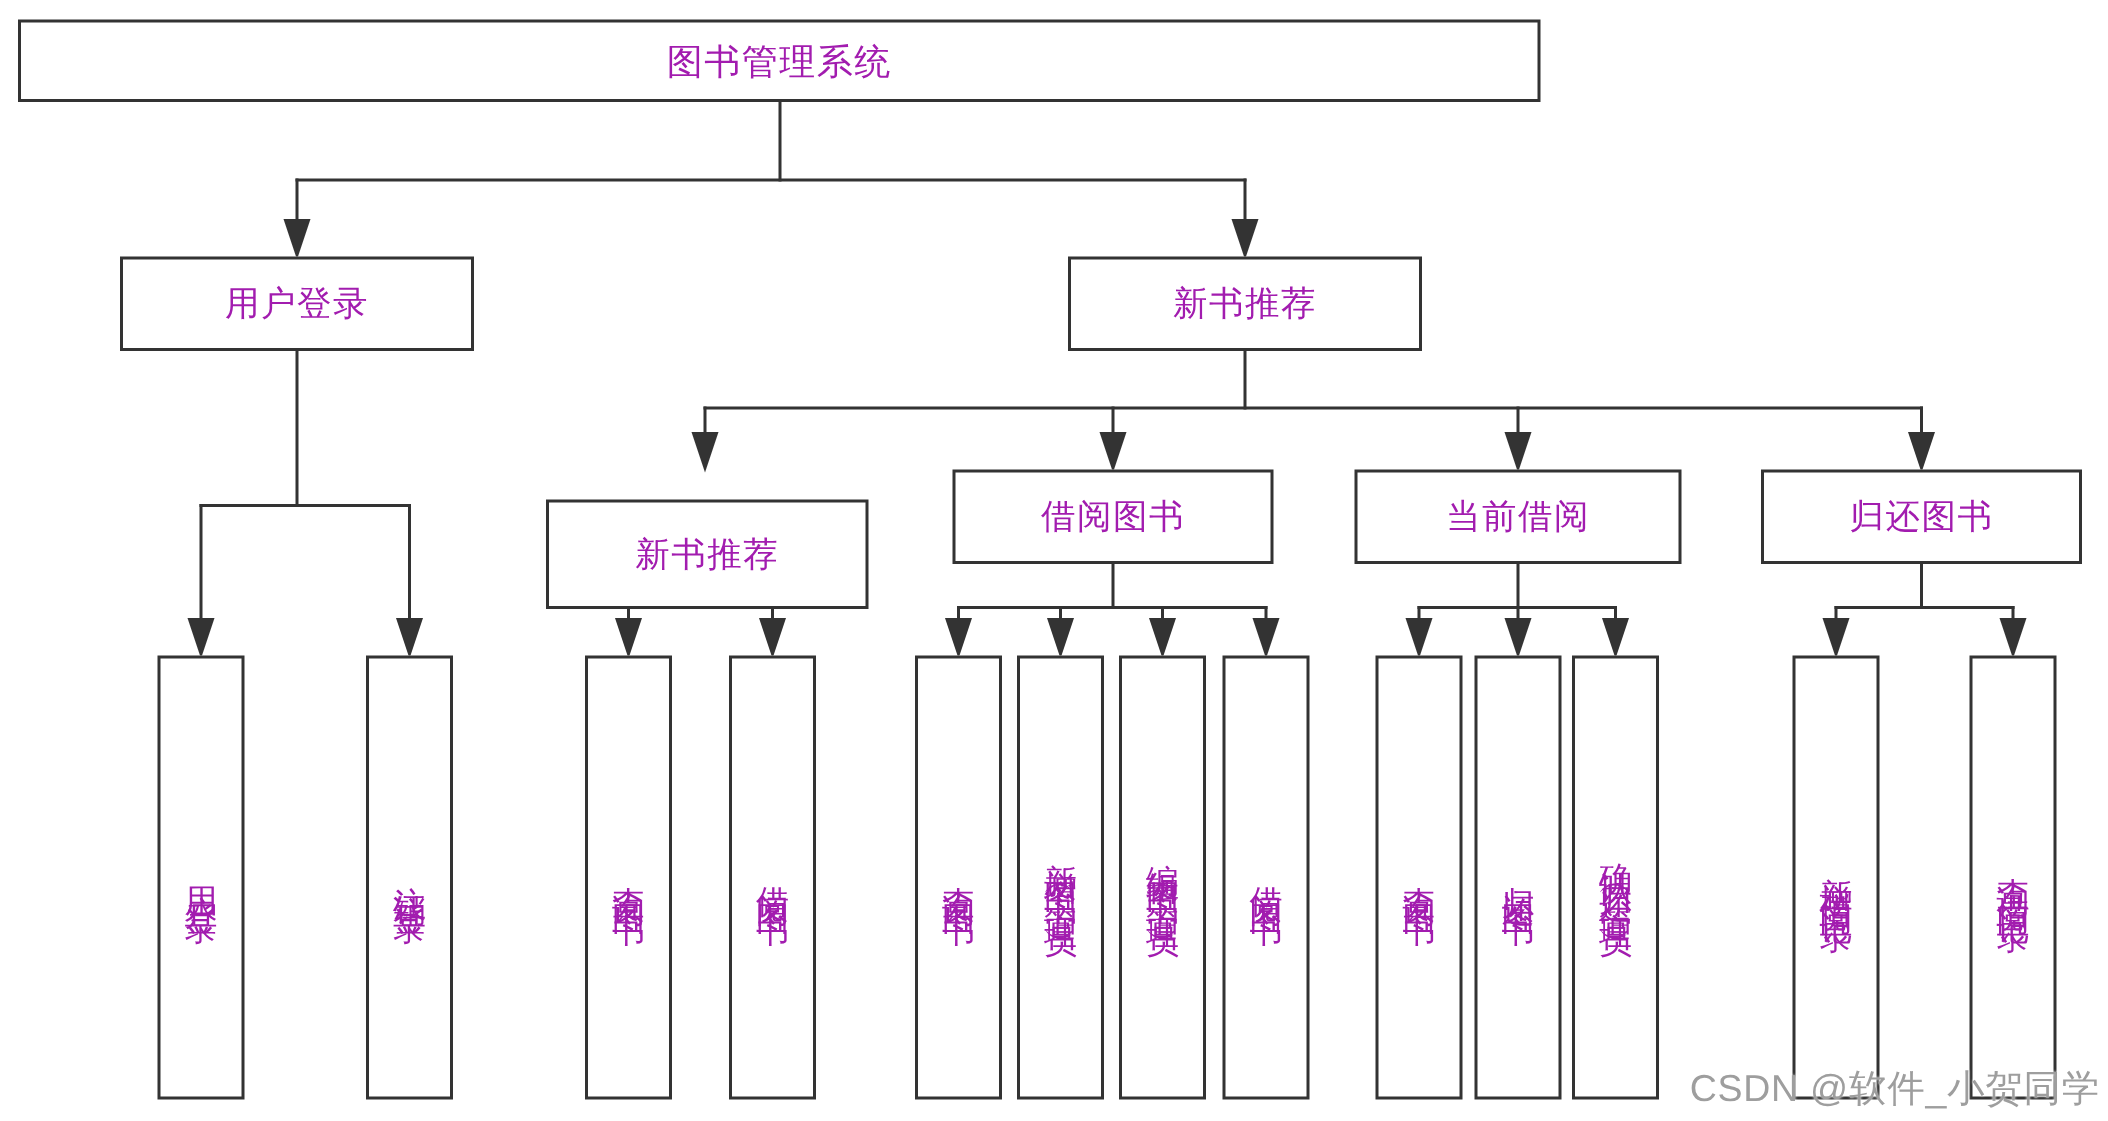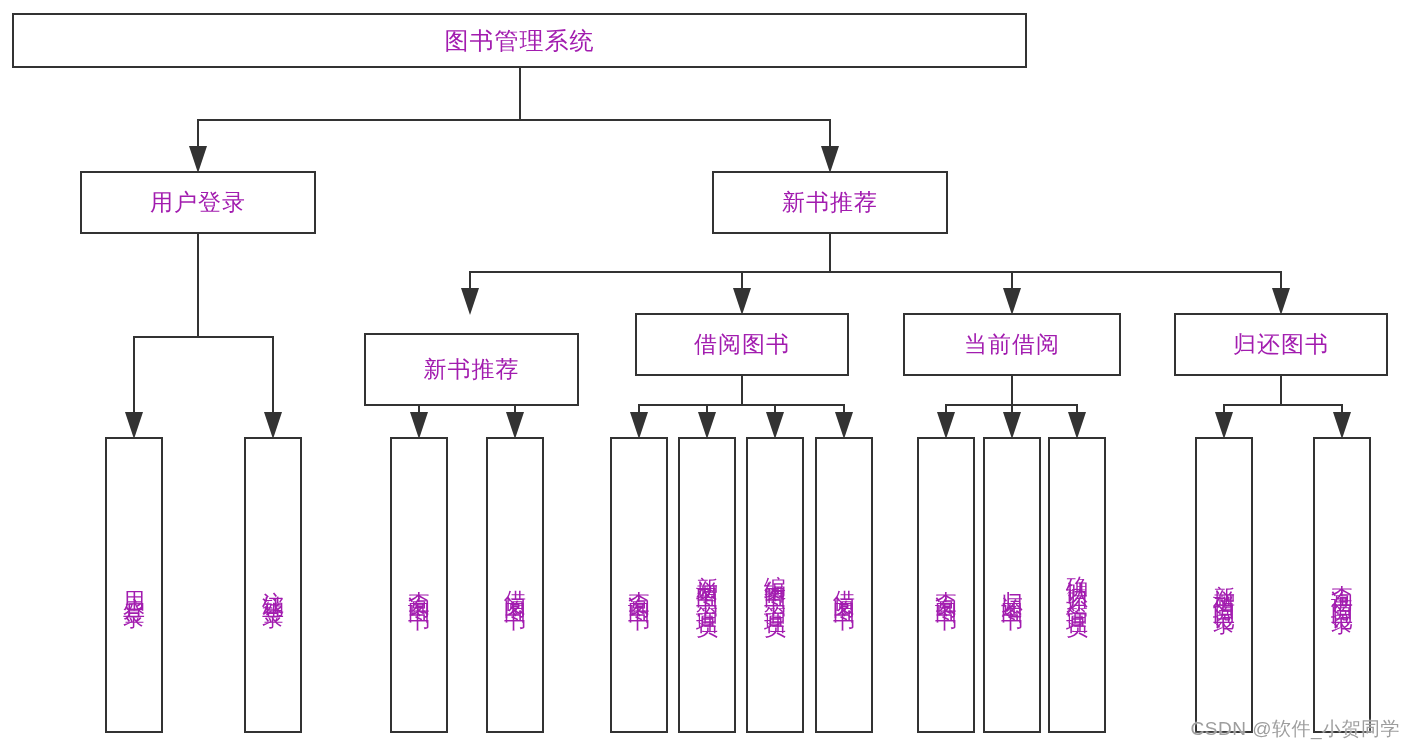--- a/index.html
+++ b/index.html
@@ -52,21 +52,21 @@
     border-left: 9px solid transparent;
     border-right: 9px solid transparent;
     border-top: 27px solid #333333;
     z-index: 1;
   }
   #watermark {
     position: absolute;
     right: 5px;
     bottom: 5px;
     color: #9e9e9e;
-    font-size: 19px;
+    font-size: 25px;
     letter-spacing: 0.5px;
     z-index: 3;
     text-shadow: 0 0 2px #ffffff;
   }
 </style>
 </head>
 <body>
 
 <div id="stage">
   <div id="edges-layer">

